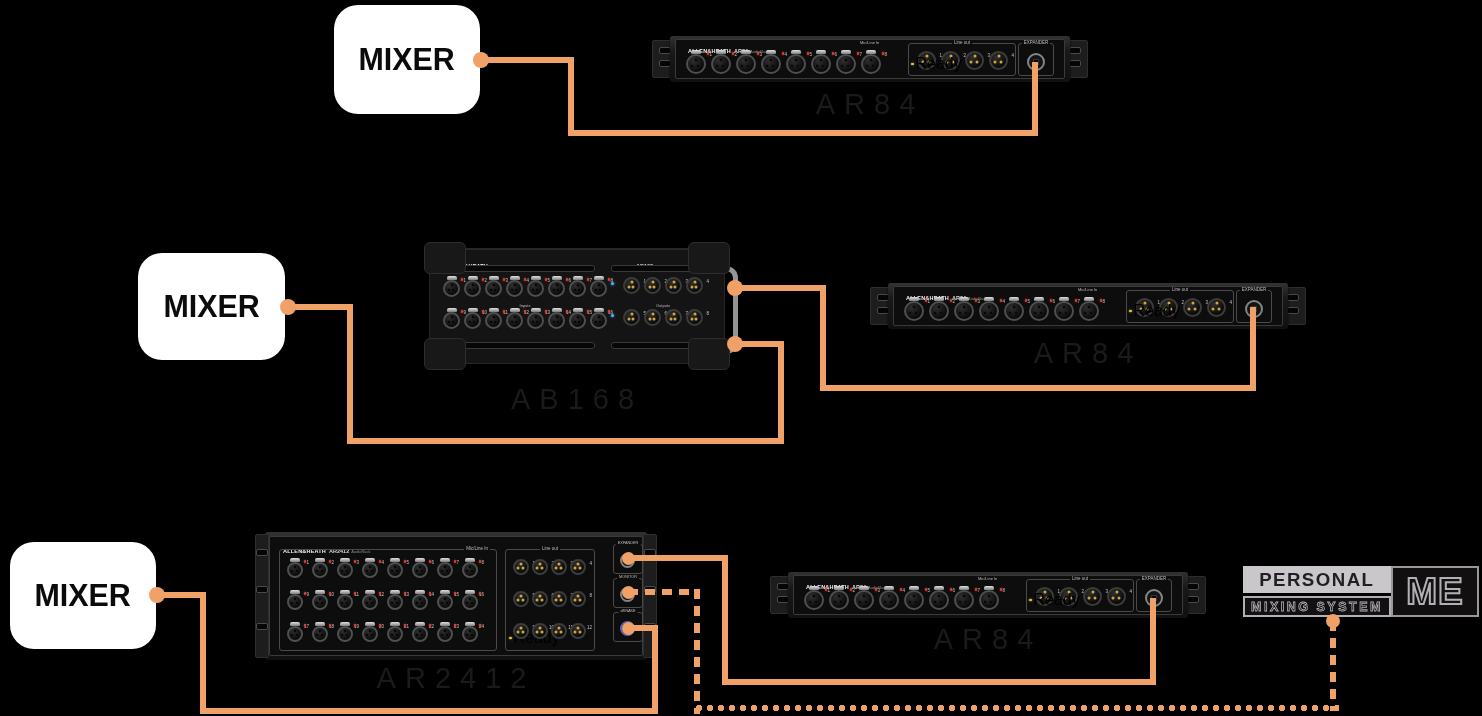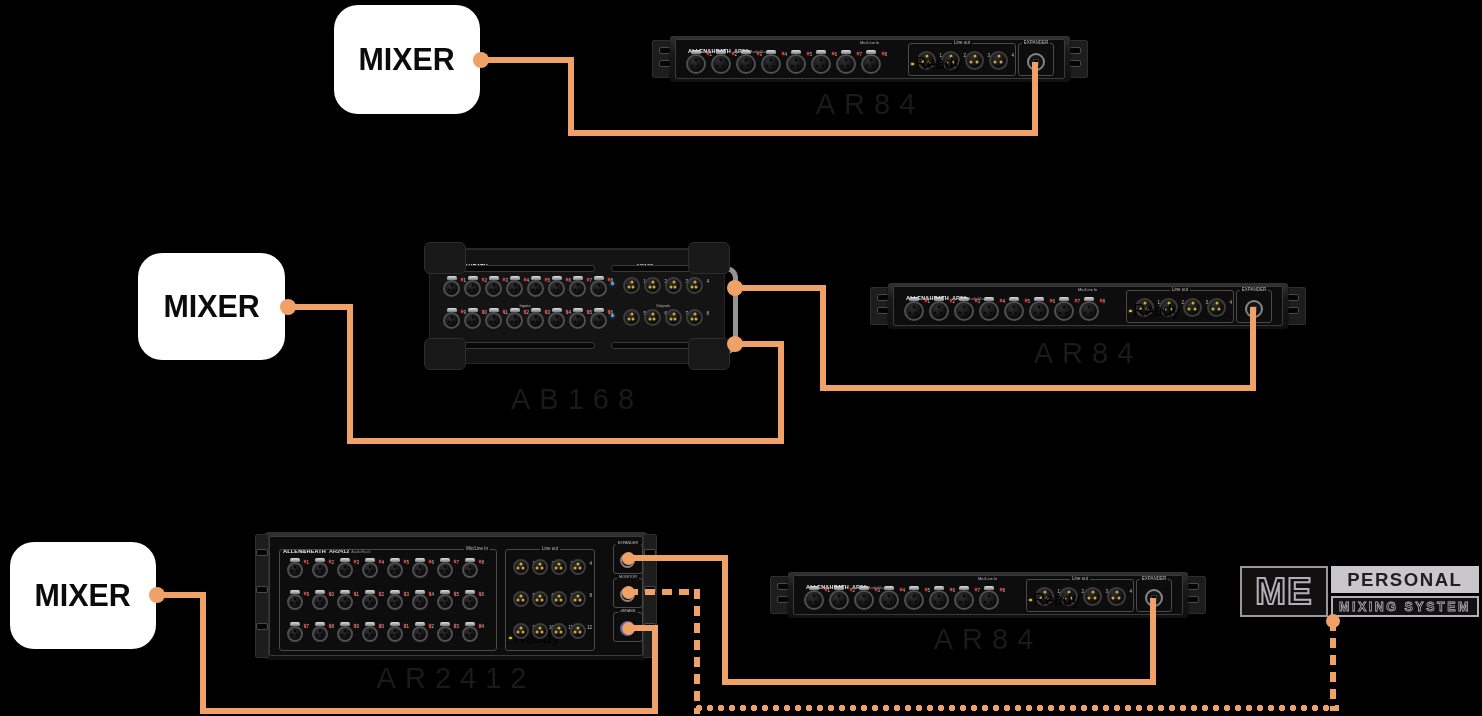--- a/index.html
+++ b/index.html
@@ -1182,26 +1182,26 @@
       </div>
     </div>
 
   <div class="caption" style="left:652px;top:88px;width:436px;">AR84</div>
   <div class="caption" style="left:427px;top:383px;width:300px;">AB168</div>
   <div class="caption" style="left:870px;top:337px;width:436px;">AR84</div>
   <div class="caption" style="left:255px;top:662px;width:402px;">AR2412</div>
   <div class="caption" style="left:770px;top:623px;width:436px;">AR84</div>
 
   <div id="me-logo">
+    <div id="me-right">
+      <div id="me-personal">
+        <span>PERSONAL</span>
+      </div>
+      <div id="me-mixing">
+        <span>MIXING SYSTEM</span>
+      </div>
+    </div>
     <div id="me-box">
       <span>ME</span>
     </div>
-    <div id="me-right">
-      <div id="me-personal">
-        <span>PERSONAL</span>
-      </div>
-      <div id="me-mixing">
-        <span>MIXING SYSTEM</span>
-      </div>
-    </div>
   </div>
 
 </div>
 
 </body></html>

